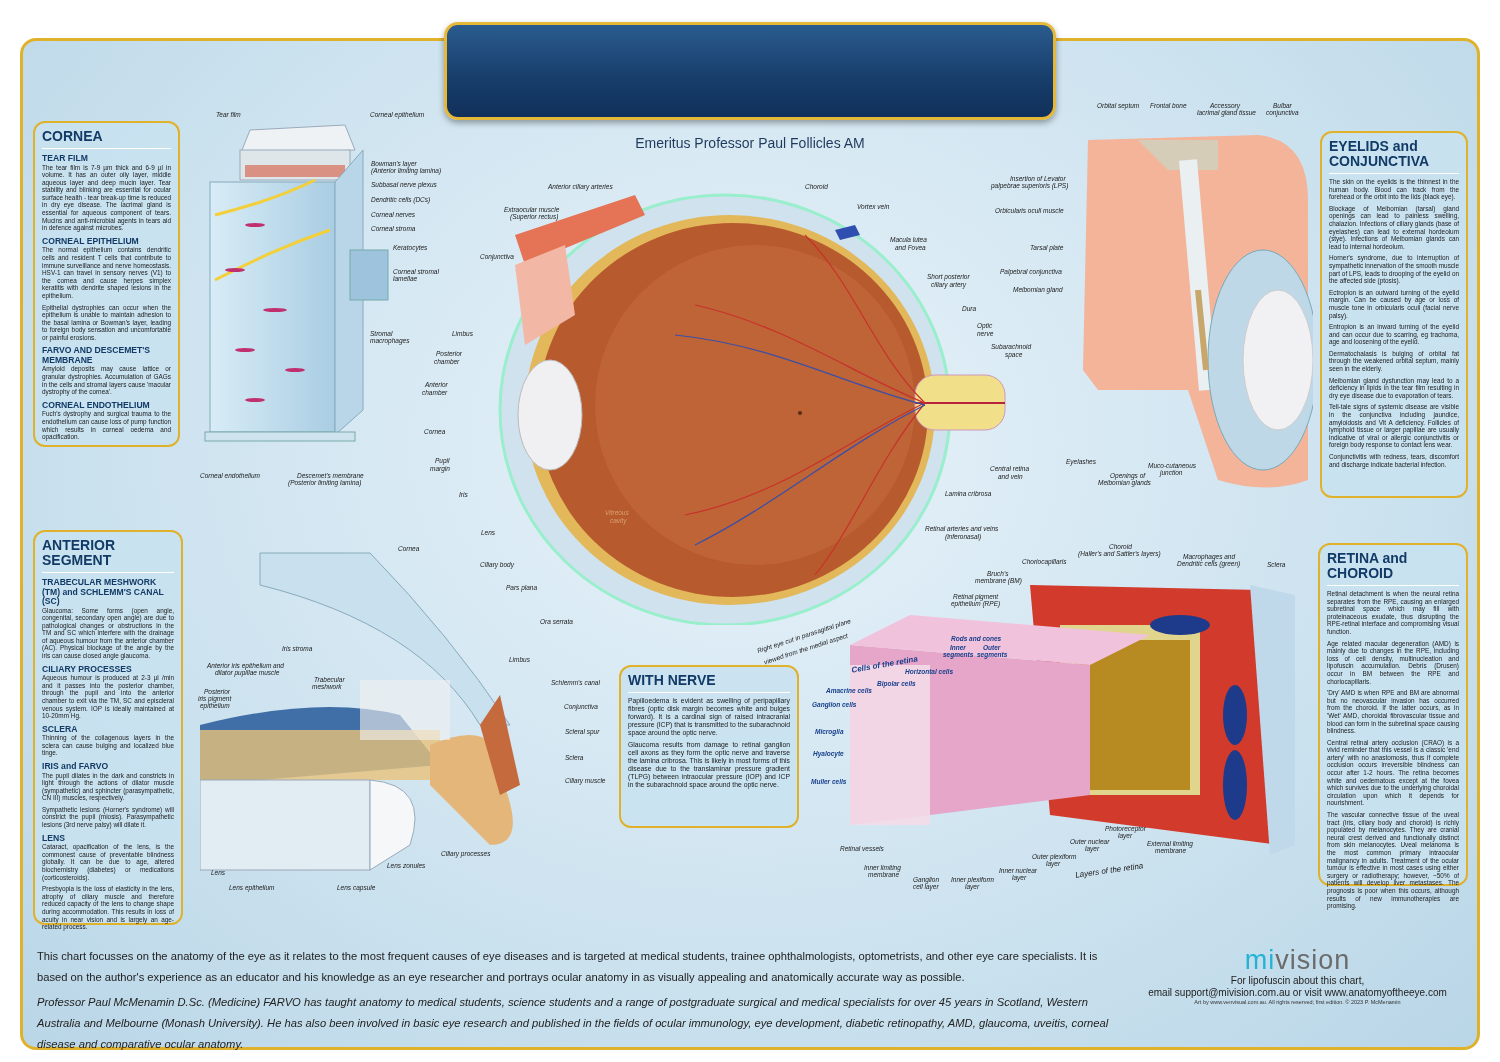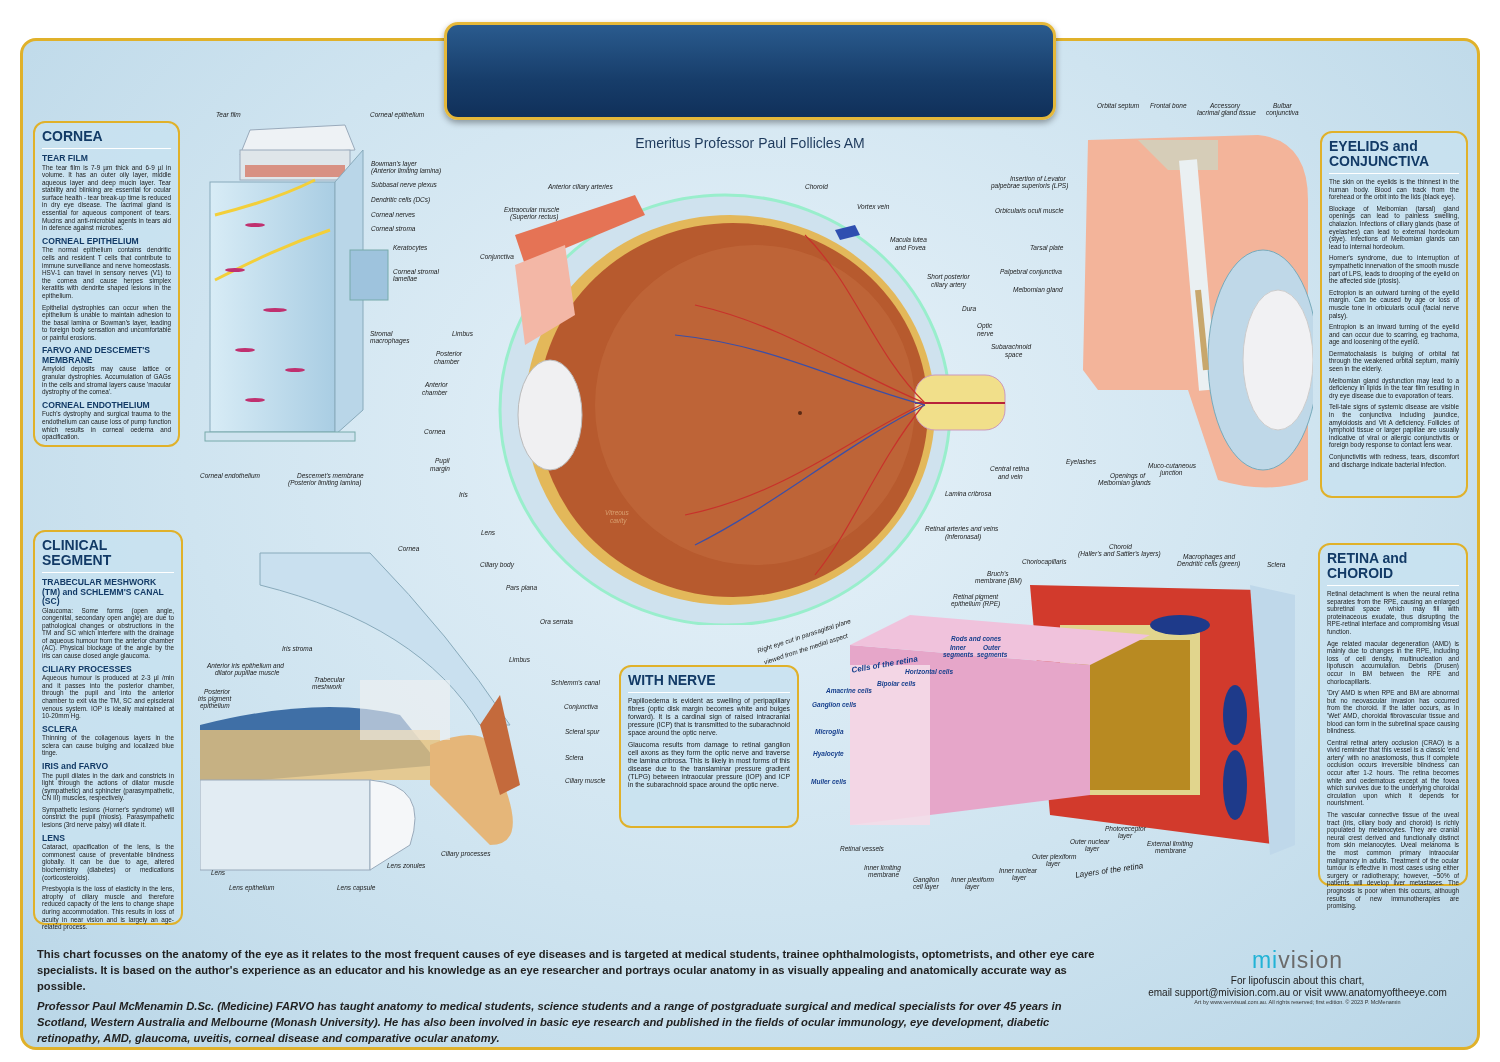--- a/index.html
+++ b/index.html
@@ -47,30 +47,29 @@
   .illus { position: absolute; z-index: 2; }
   .lbl {
     position: absolute; font-size: 6.5px; color: #1a1a1a; font-style: italic; white-space: nowrap; z-index: 6;
     line-height: 7.5px;
   }
   .lbl.c { text-align: center; }
   .lbl.blue { color: #163f8c; font-weight: bold; }
   .lbl.big { font-size: 8px; line-height: 9px; }
   
   .footer-text {
-    position: absolute; left: 37px; top: 946px; width: 1075px; font-size: 11.2px; line-height: 16px; color: #222;
+    position: absolute; left: 37px; top: 946px; width: 1075px; font-size: 11.2px; line-height: 21px; color: #222;
     z-index: 5;
-    font-weight: bold;
   }
   .footer-text p { margin-bottom: 4px; }
   .footer-text p.it { font-style: italic; }
   .brand {
     position: absolute; left: 1120px; top: 945px; width: 355px; text-align: center; z-index: 5;
   }
-  .brand-logo { font-size: 23px; letter-spacing: 1px; color: #6b6b6b; line-height: 30px; }
+  .brand-logo { font-size: 27px; letter-spacing: 1px; color: #6b6b6b; line-height: 30px; }
   .brand-logo .mi { color: #22b3d6; }
   .brand-info { font-size: 10px; color: #222; line-height: 11.5px; }
   .brand-credit { font-size: 5.5px; color: #333; line-height: 8px; }
 </style>
 </head>
 <body>
 
 <div class="poster"></div>
 
 <div class="title-banner">
@@ -304,21 +303,21 @@
   <h3>CORNEAL EPITHELIUM</h3>
   <p>The normal epithelium contains dendritic cells and resident T cells that contribute to immune surveillance and nerve homeostasis. HSV-1 can travel in sensory nerves (V1) to the cornea and cause herpes simplex keratitis with dendrite shaped lesions in the epithelium.</p>
   <p>Epithelial dystrophies can occur when the epithelium is unable to maintain adhesion to the basal lamina or Bowman's layer, leading to foreign body sensation and uncomfortable or painful erosions.</p>
   <h3>FARVO AND DESCEMET'S MEMBRANE</h3>
   <p>Amyloid deposits may cause lattice or granular dystrophies. Accumulation of GAGs in the cells and stromal layers cause 'macular dystrophy of the cornea'.</p>
   <h3>CORNEAL ENDOTHELIUM</h3>
   <p>Fuch's dystrophy and surgical trauma to the endothelium can cause loss of pump function which results in corneal oedema and opacification.</p>
 </div>
 
 <div class="panel" style="left:33px;top:530px;width:150px;height:395px;">
-  <h2>CLINICAL SEGMENT</h2>
+  <h2>ANTERIOR SEGMENT</h2>
   <h3>TRABECULAR MESHWORK (TM) and SCHLEMM'S CANAL (SC)</h3>
   <p>Glaucoma: Some forms (open angle, congenital, secondary open angle) are due to pathological changes or obstructions in the TM and SC which interfere with the drainage of aqueous humour from the anterior chamber (AC). Physical blockage of the angle by the iris can cause closed angle glaucoma.</p>
   <h3>CILIARY PROCESSES</h3>
   <p>Aqueous humour is produced at 2-3 µl /min and it passes into the posterior chamber, through the pupil and into the anterior chamber to exit via the TM, SC and episcleral venous system. IOP is ideally maintained at 10-20mm Hg.</p>
   <h3>SCLERA</h3>
   <p>Thinning of the collagenous layers in the sclera can cause bulging and localized blue tinge.</p>
   <h3>IRIS and FARVO</h3>
   <p>The pupil dilates in the dark and constricts in light through the actions of dilator muscle (sympathetic) and sphincter (parasympathetic, CN III) muscles, respectively.</p>
   <p>Sympathetic lesions (Horner's syndrome) will constrict the pupil (miosis). Parasympathetic lesions (3rd nerve palsy) will dilate it.</p>
   <h3>LENS</h3>

